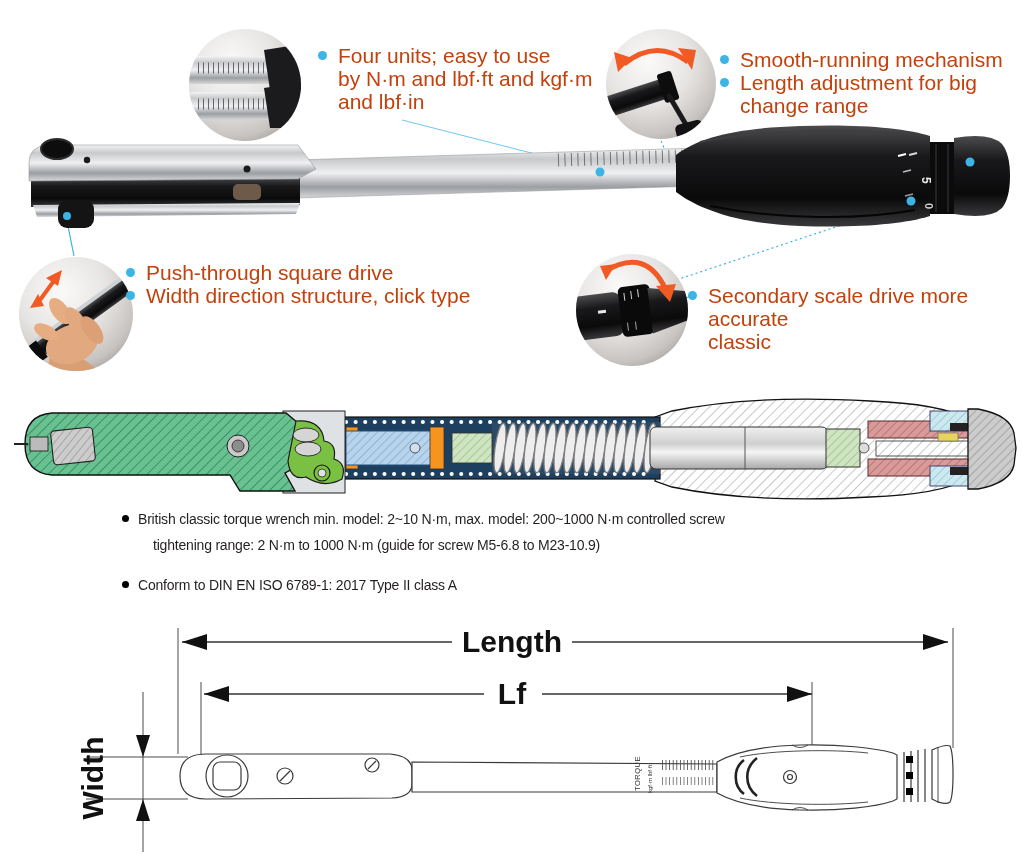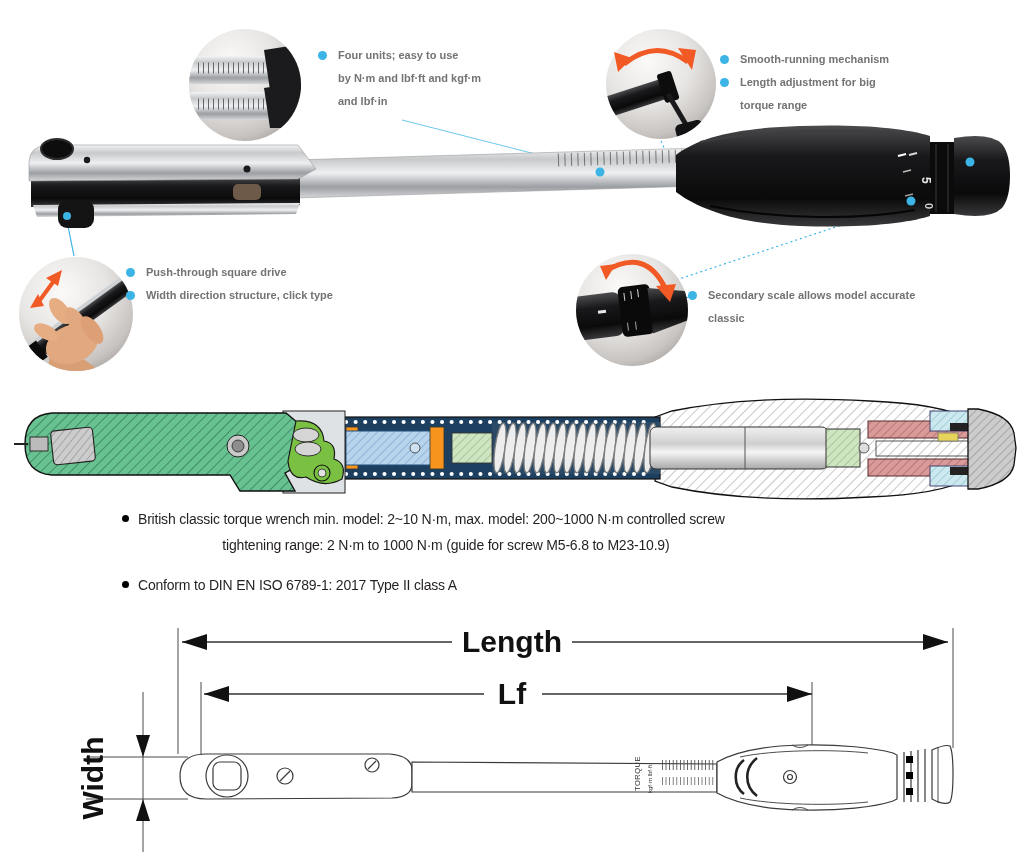--- a/index.html
+++ b/index.html
@@ -2,33 +2,33 @@
 <html><head>
 <meta charset="utf-8">
 <style>
   html,body{margin:0;padding:0;}
   body{
     width:1024px;height:854px;position:relative;background:#ffffff;
     font-family:"Liberation Sans",sans-serif;color:#231f20;overflow:hidden;
   }
   .abs{position:absolute;}
   
-  .feat{position:absolute;font-size:11px;font-weight:700;line-height:23px;color:#737373;}
+  .feat{position:absolute;font-size:21px;font-weight:400;line-height:23px;color:#c2410c;}
   .feat ul,.specs ul{list-style:none;margin:0;padding:0;}
   .feat li{display:flex;gap:11px;align-items:flex-start;}
   .dot{flex:0 0 auto;border-radius:50%;}
   .dot.cyan{width:9px;height:9px;background:#3cb4e5;margin-top:7px;}
   .dot.black{width:7px;height:7px;background:#000;margin-top:9px;}
   .ln{display:block;}
   
   .specs{position:absolute;left:122px;top:506px;width:886px;font-size:14px;
          line-height:26px;font-weight:400;letter-spacing:-0.2px;}
   .specs li{display:flex;gap:9px;align-items:flex-start;}
   .specs li + li{margin-top:14px;}
-  .specs .ln.cont{margin-left:29px;text-align:center;}
+  .specs .ln.cont{margin-left:15px;}
   svg{display:block;}
 </style>
 </head>
 <body>
 
 <div class="abs" style="left:0;top:0;width:1024px;height:392px;">
 <svg width="1024" height="392" viewBox="0 0 1024 392">
   <defs>
     <linearGradient id="silver" x1="0" y1="0" x2="0" y2="1">
       <stop offset="0" stop-color="#f4f4f4"></stop>
@@ -193,21 +193,21 @@
     <li>
       <span class="dot cyan"></span>
       <span>
             <span class="ln">Smooth-running mechanism</span>
           </span>
     </li>
     <li>
       <span class="dot cyan"></span>
       <span>
         <span class="ln">Length adjustment for big</span>
-        <span class="ln">torque range</span>
+        <span class="ln">change range</span>
       </span>
     </li>
   </ul>
 </div>
 
 <div class="feat" style="left:126px;top:261px;width:480px;">
   <ul>
     <li>
       <span class="dot cyan"></span>
       <span>
@@ -221,21 +221,21 @@
           </span>
     </li>
   </ul>
 </div>
 
 <div class="feat" style="left:688px;top:284px;width:336px;">
   <ul>
     <li>
       <span class="dot cyan"></span>
       <span>
-        <span class="ln">Secondary scale allows model accurate</span>
+        <span class="ln">Secondary scale drive more accurate</span>
         <span class="ln">classic</span>
       </span>
     </li>
   </ul>
 </div>
 </div>
 
 <div class="abs" style="left:0;top:393px;width:1024px;height:112px;">
 <svg width="1024" height="112" viewBox="0 0 1024 112">
   <defs>

